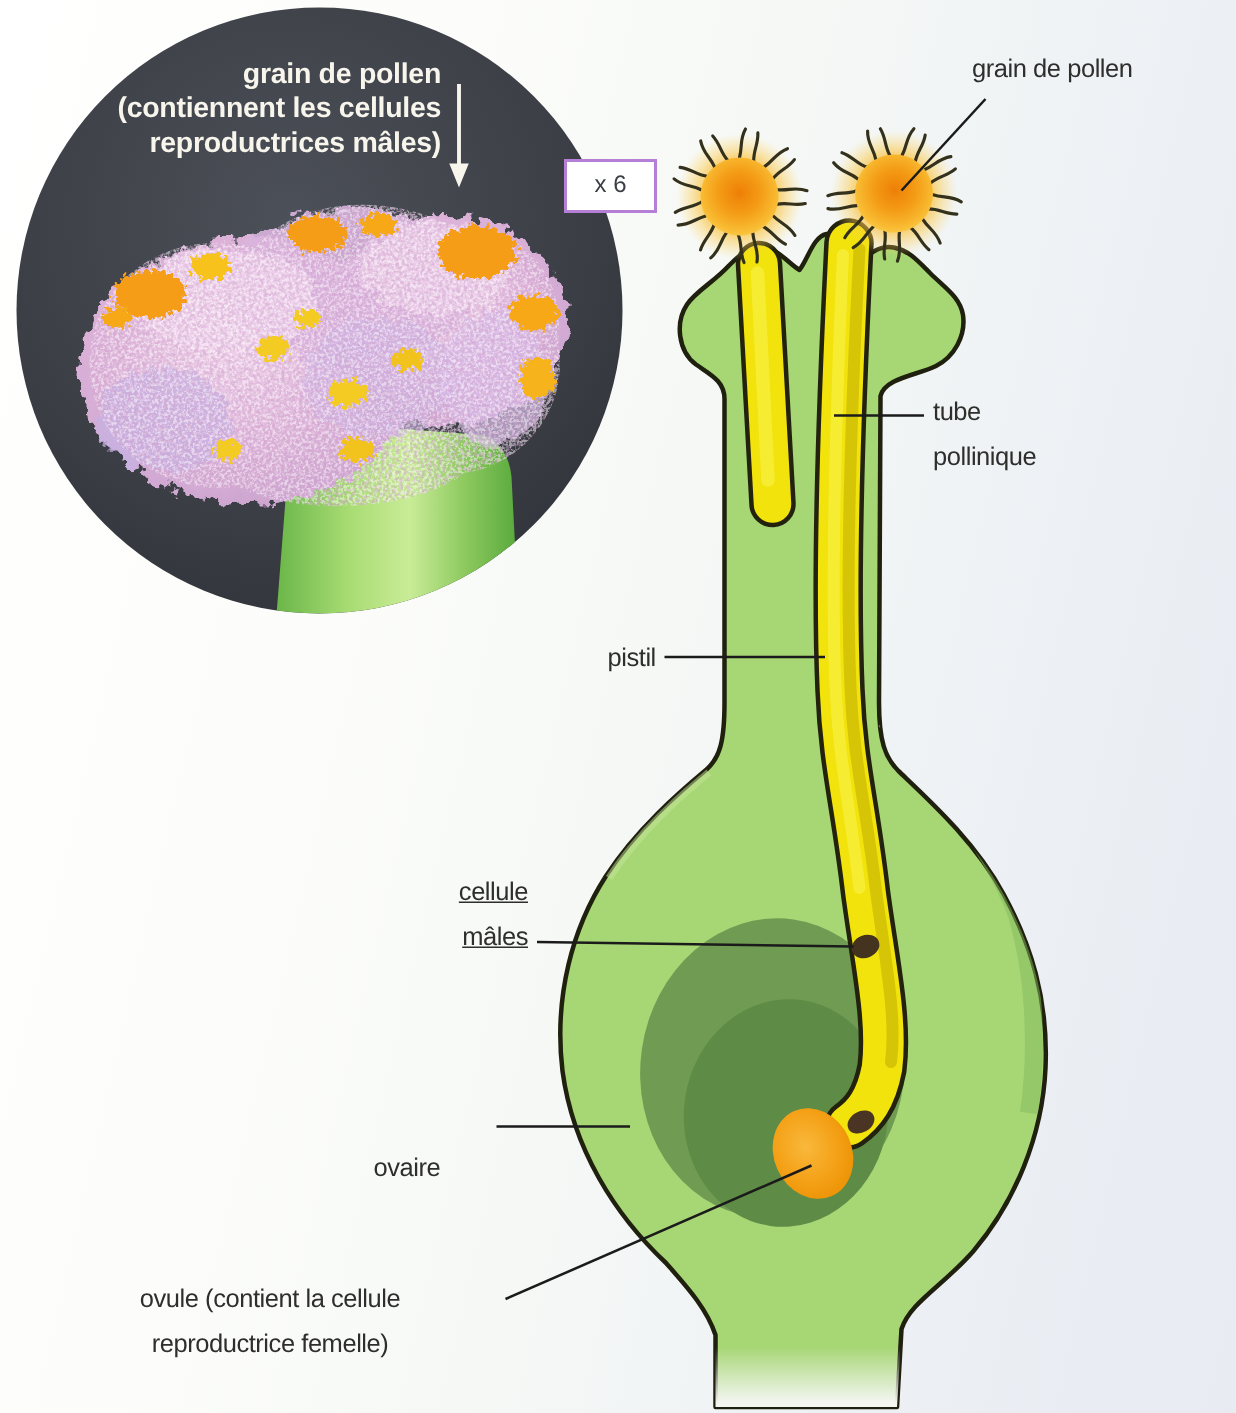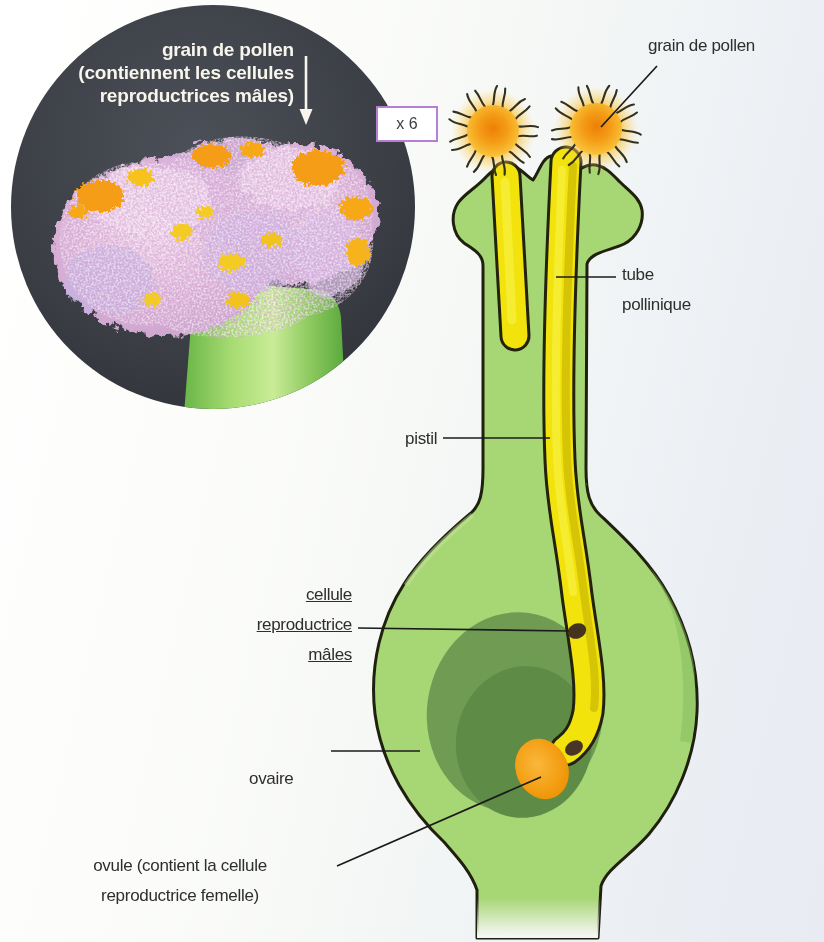--- a/index.html
+++ b/index.html
@@ -257,21 +257,20 @@
 
   <div class="label" id="label-tube">
     <span>tube</span>
     <span>pollinique</span>
   </div>
 
   <div class="label" id="label-pistil">pistil</div>
 
   <div class="label" id="label-male-cell">
     <span>cellule</span>
-    <span>reproductrice</span>
     <span>mâles</span>
   </div>
 
   <div class="label" id="label-ovaire">ovaire</div>
 
   <div class="label" id="label-ovule">
     <span>ovule (contient la cellule</span>
     <span>reproductrice femelle)</span>
   </div>
 

